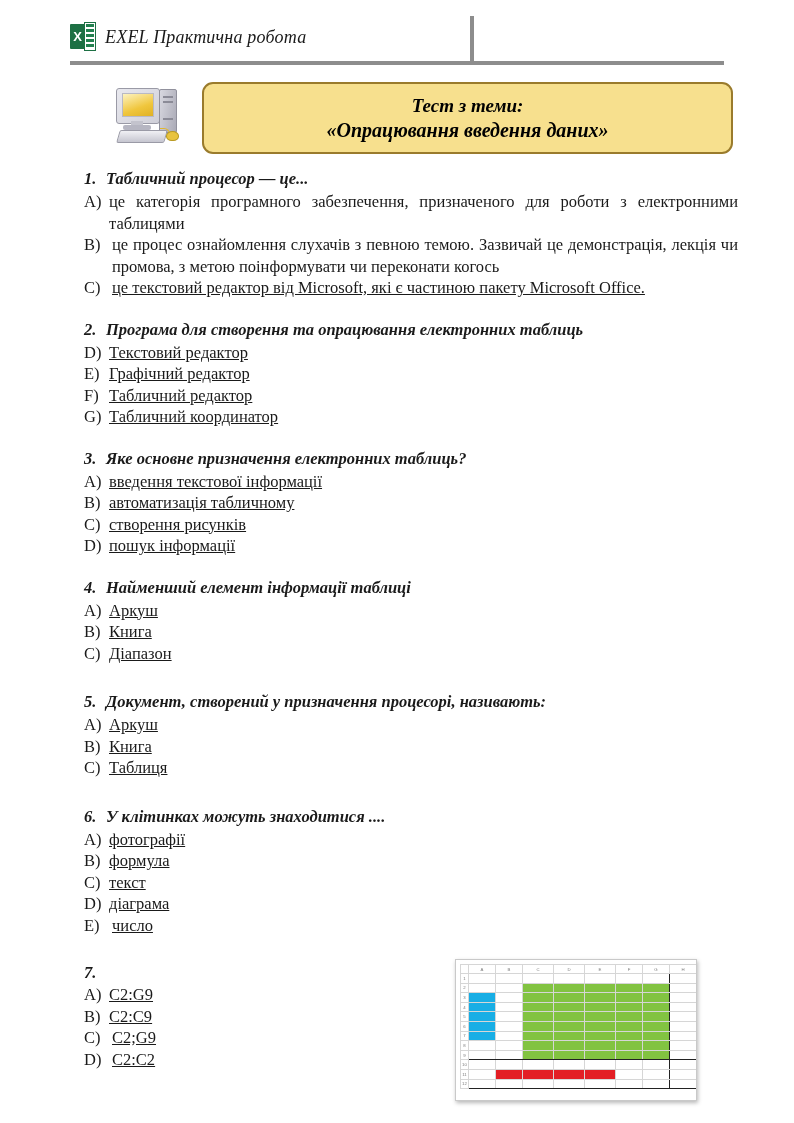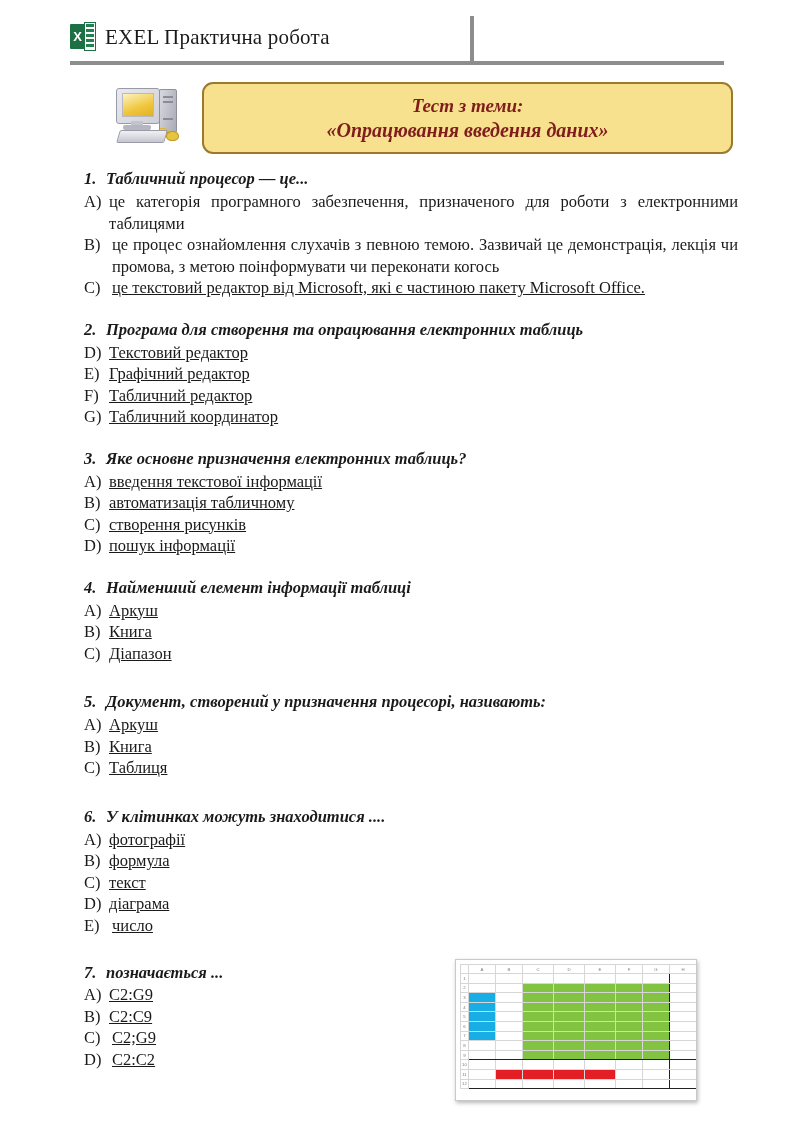--- a/index.html
+++ b/index.html
@@ -64,21 +64,22 @@
   }
   .xl-icon .xl-grid {
     position: absolute;
     left: 16px; top: 2px;
     width: 8px; height: 25px;
     background:
       repeating-linear-gradient(to bottom, #22814F 0 3px, #ffffff 3px 5px),
       #ffffff;
   }
   .hdr-title {
-    font-size: 21px;
+    font-style: italic;
+    font-size: 18px;
     letter-spacing: 0.2px;
     white-space: nowrap;
   }
   .hdr-vbar {
     position: absolute;
     left: 400px;
     top: 2px;
     width: 4px;
     height: 46px;
     background: #8d8d8d;
@@ -185,21 +186,21 @@
     background: #F7E08E;
     border: 2px solid #9A7B2C;
     border-radius: 11px;
     box-sizing: border-box;
     display: flex;
     flex-direction: column;
     align-items: center;
     justify-content: center;
   }
   .title-line {
-    color: #7f1d1d;
+    color: #000000;
     font-weight: bold;
     font-style: italic;
     font-size: 19px;
     line-height: 25px;
     text-align: center;
     white-space: nowrap;
   }
   .title-line.big {
     font-size: 20px;
   }
@@ -500,21 +501,20 @@
       <span class="opt-body nojust">число</span>
     </div>
   </div>
 </div>
 
 <div class="q7-zone">
   <div class="q7-text">
     <div class="q7-head">
       <span class="q-num">7.</span>
       <span class="q-text">
-        <span class="l2">позначається ...</span>
       </span>
     </div>
     <div class="opt">
       <span class="opt-label">A)</span>
       <span class="opt-body nojust">C2:G9</span>
     </div>
     <div class="opt">
       <span class="opt-label">B)</span>
       <span class="opt-body nojust">C2:C9</span>
     </div>

